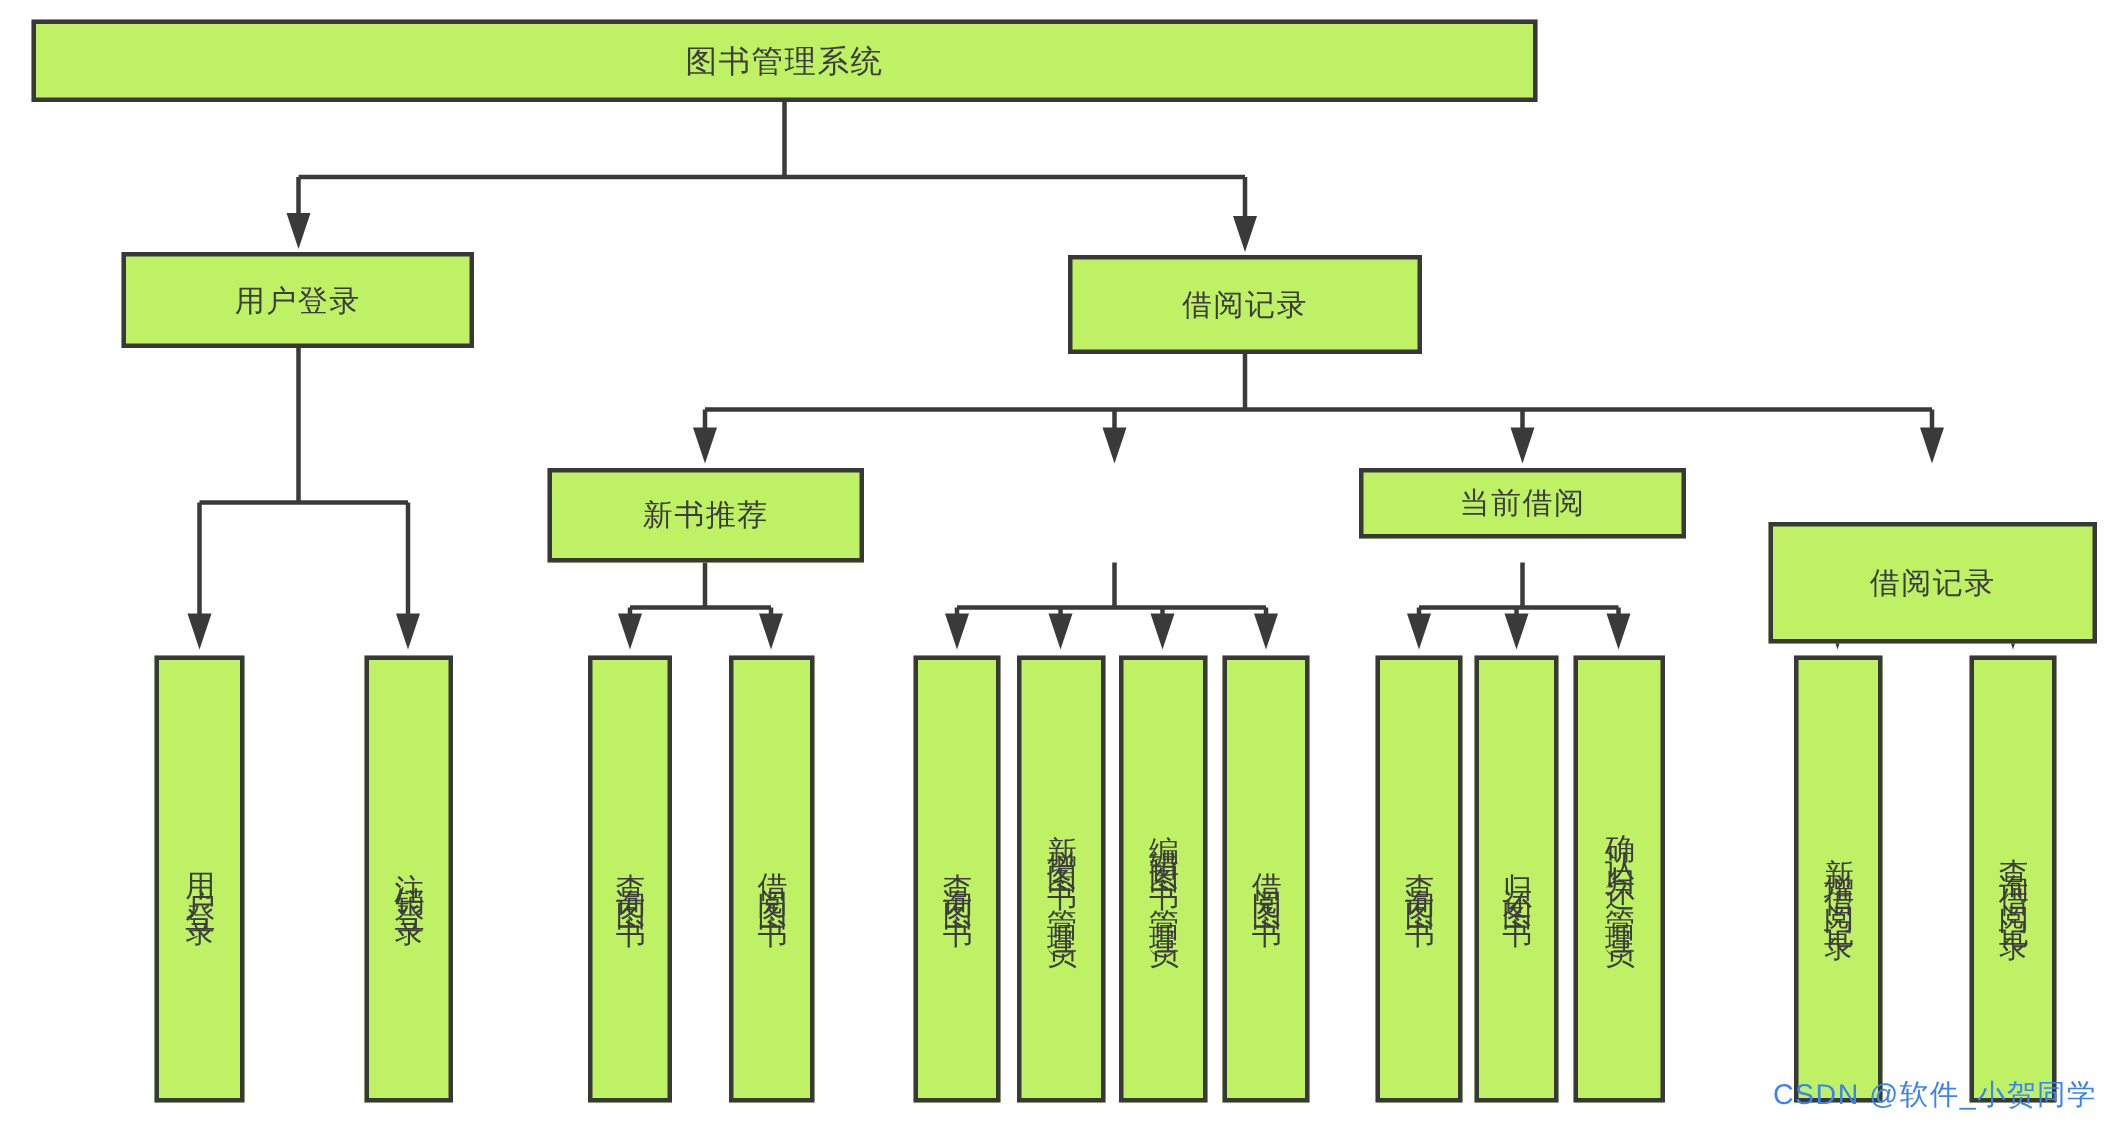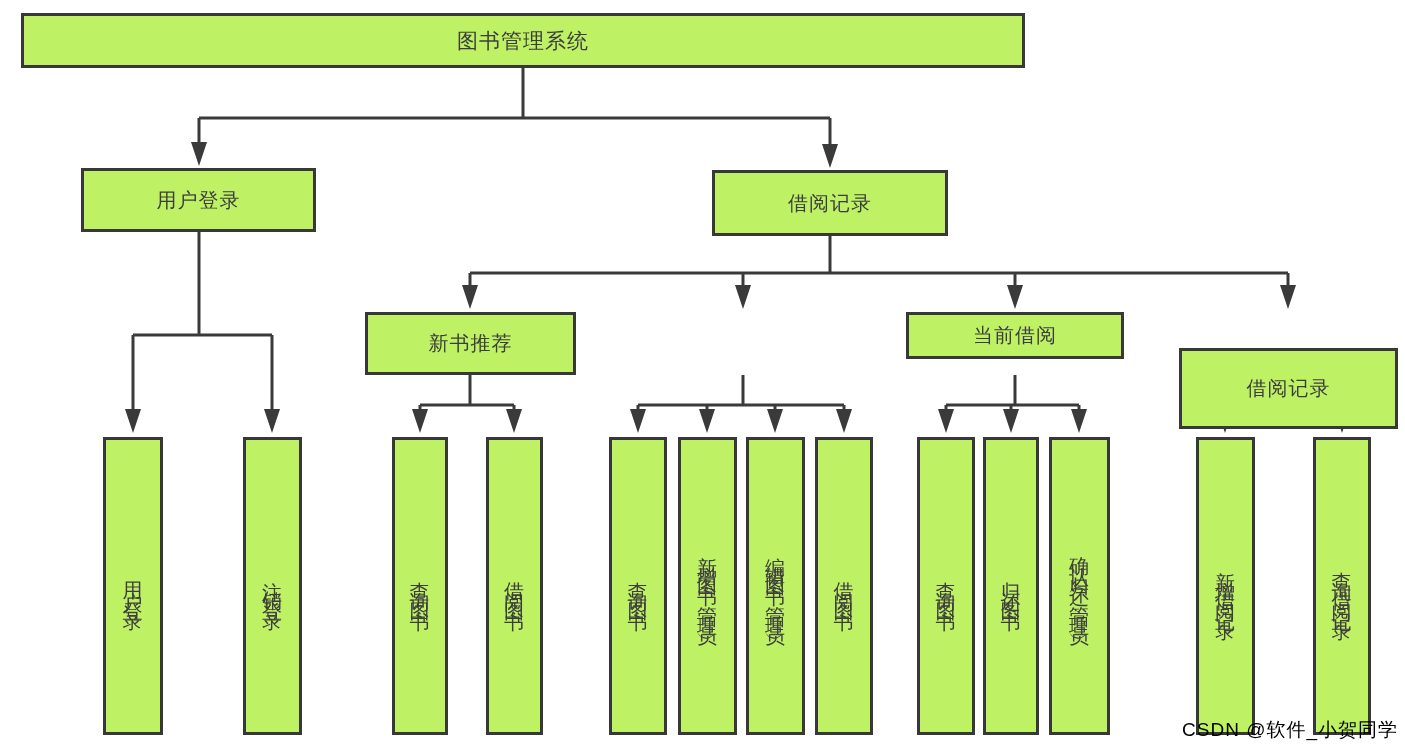--- a/index.html
+++ b/index.html
@@ -33,21 +33,21 @@
     line-height:1;
     letter-spacing:10px;
     color:#3d3d3d;
     white-space:nowrap;
   }
   .watermark{
     position:absolute;
     right:7px;
     bottom:4px;
     font-size:19px;
-    color:#000000;
+    color:#3b82f6;
     letter-spacing:1px;
     z-index:5;
   }
 </style>
 </head>
 <body>
 
 <div id="canvas">
 
   <svg id="wires" width="1405" height="747" viewBox="0 0 1405 747">

